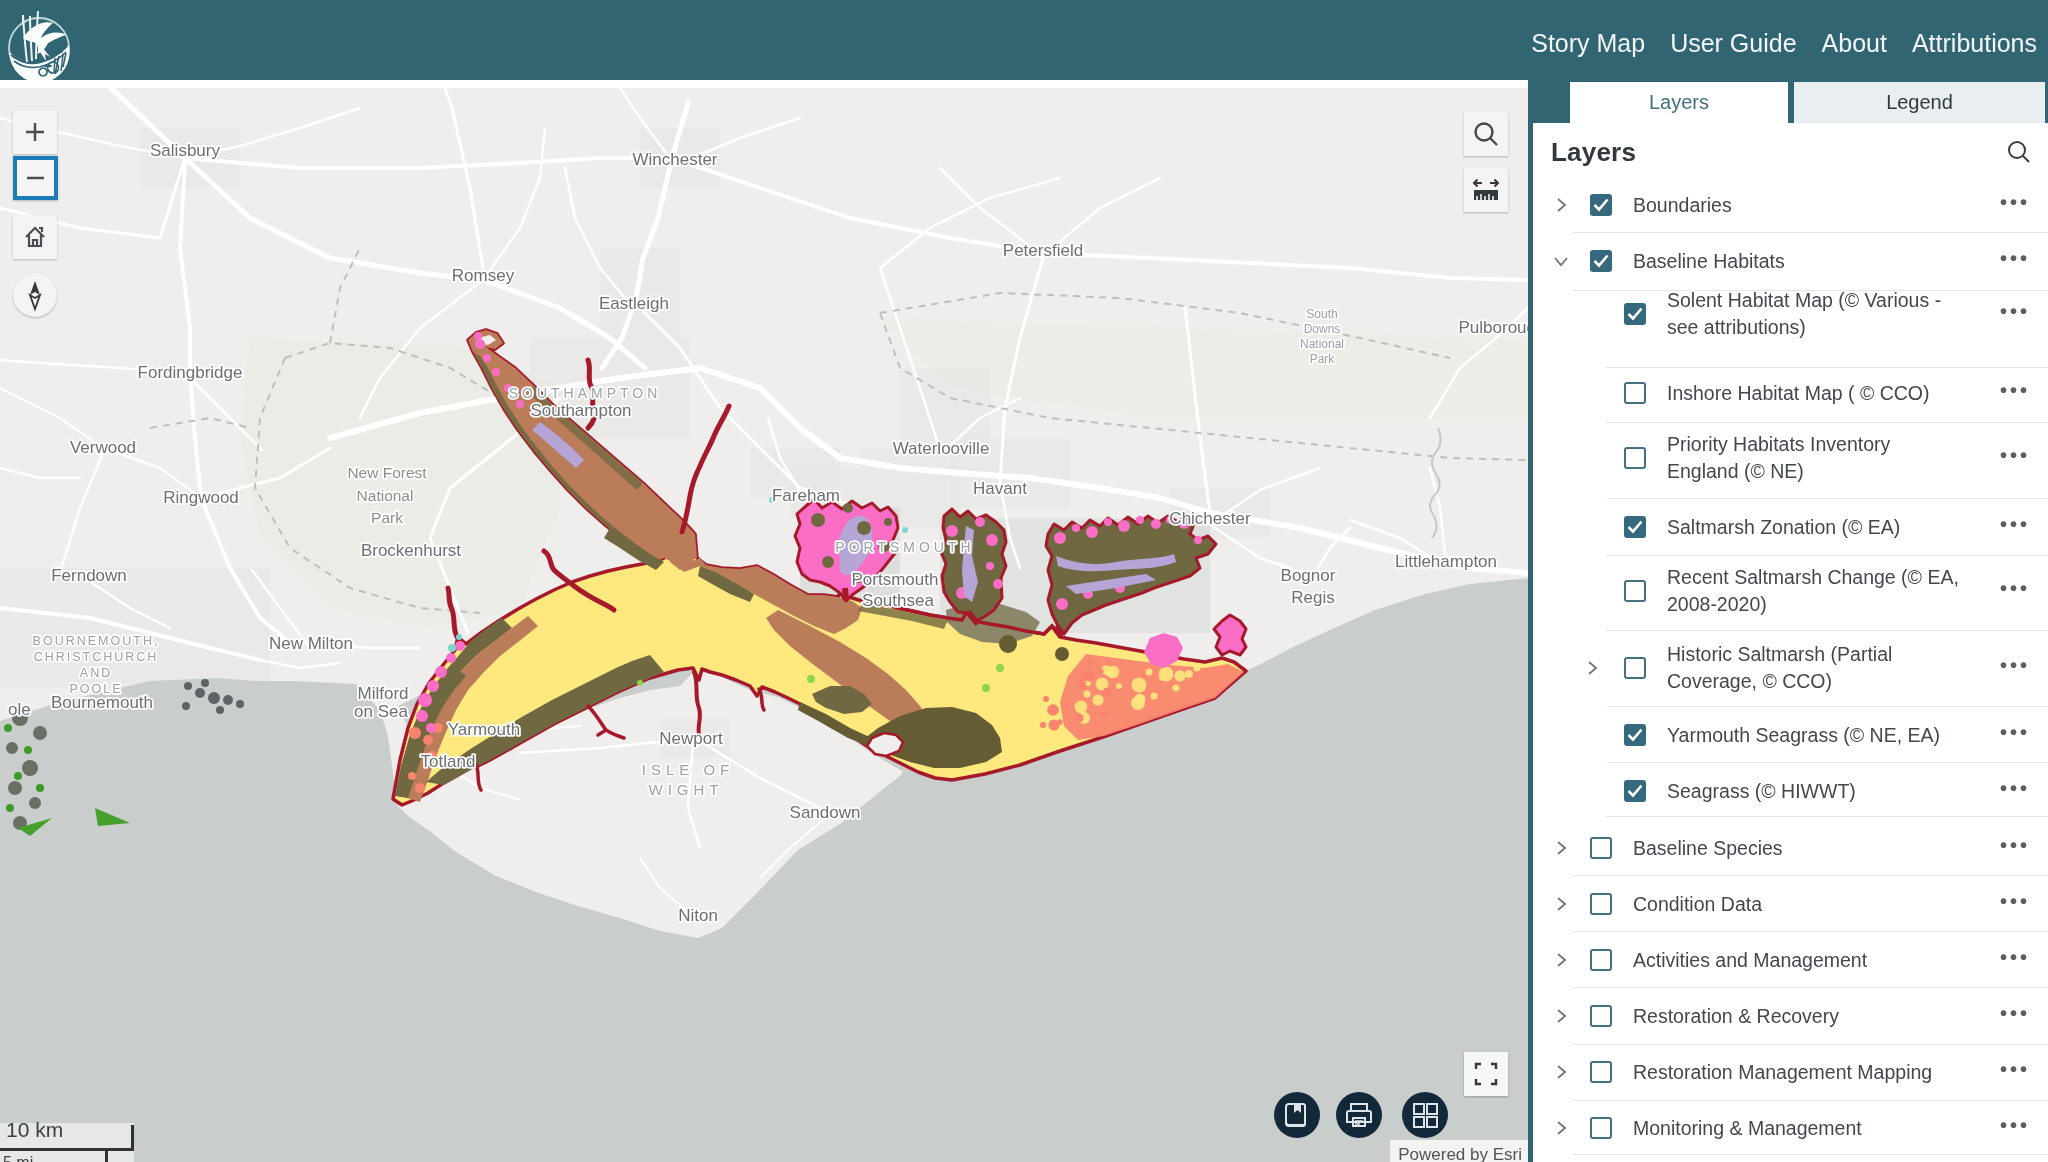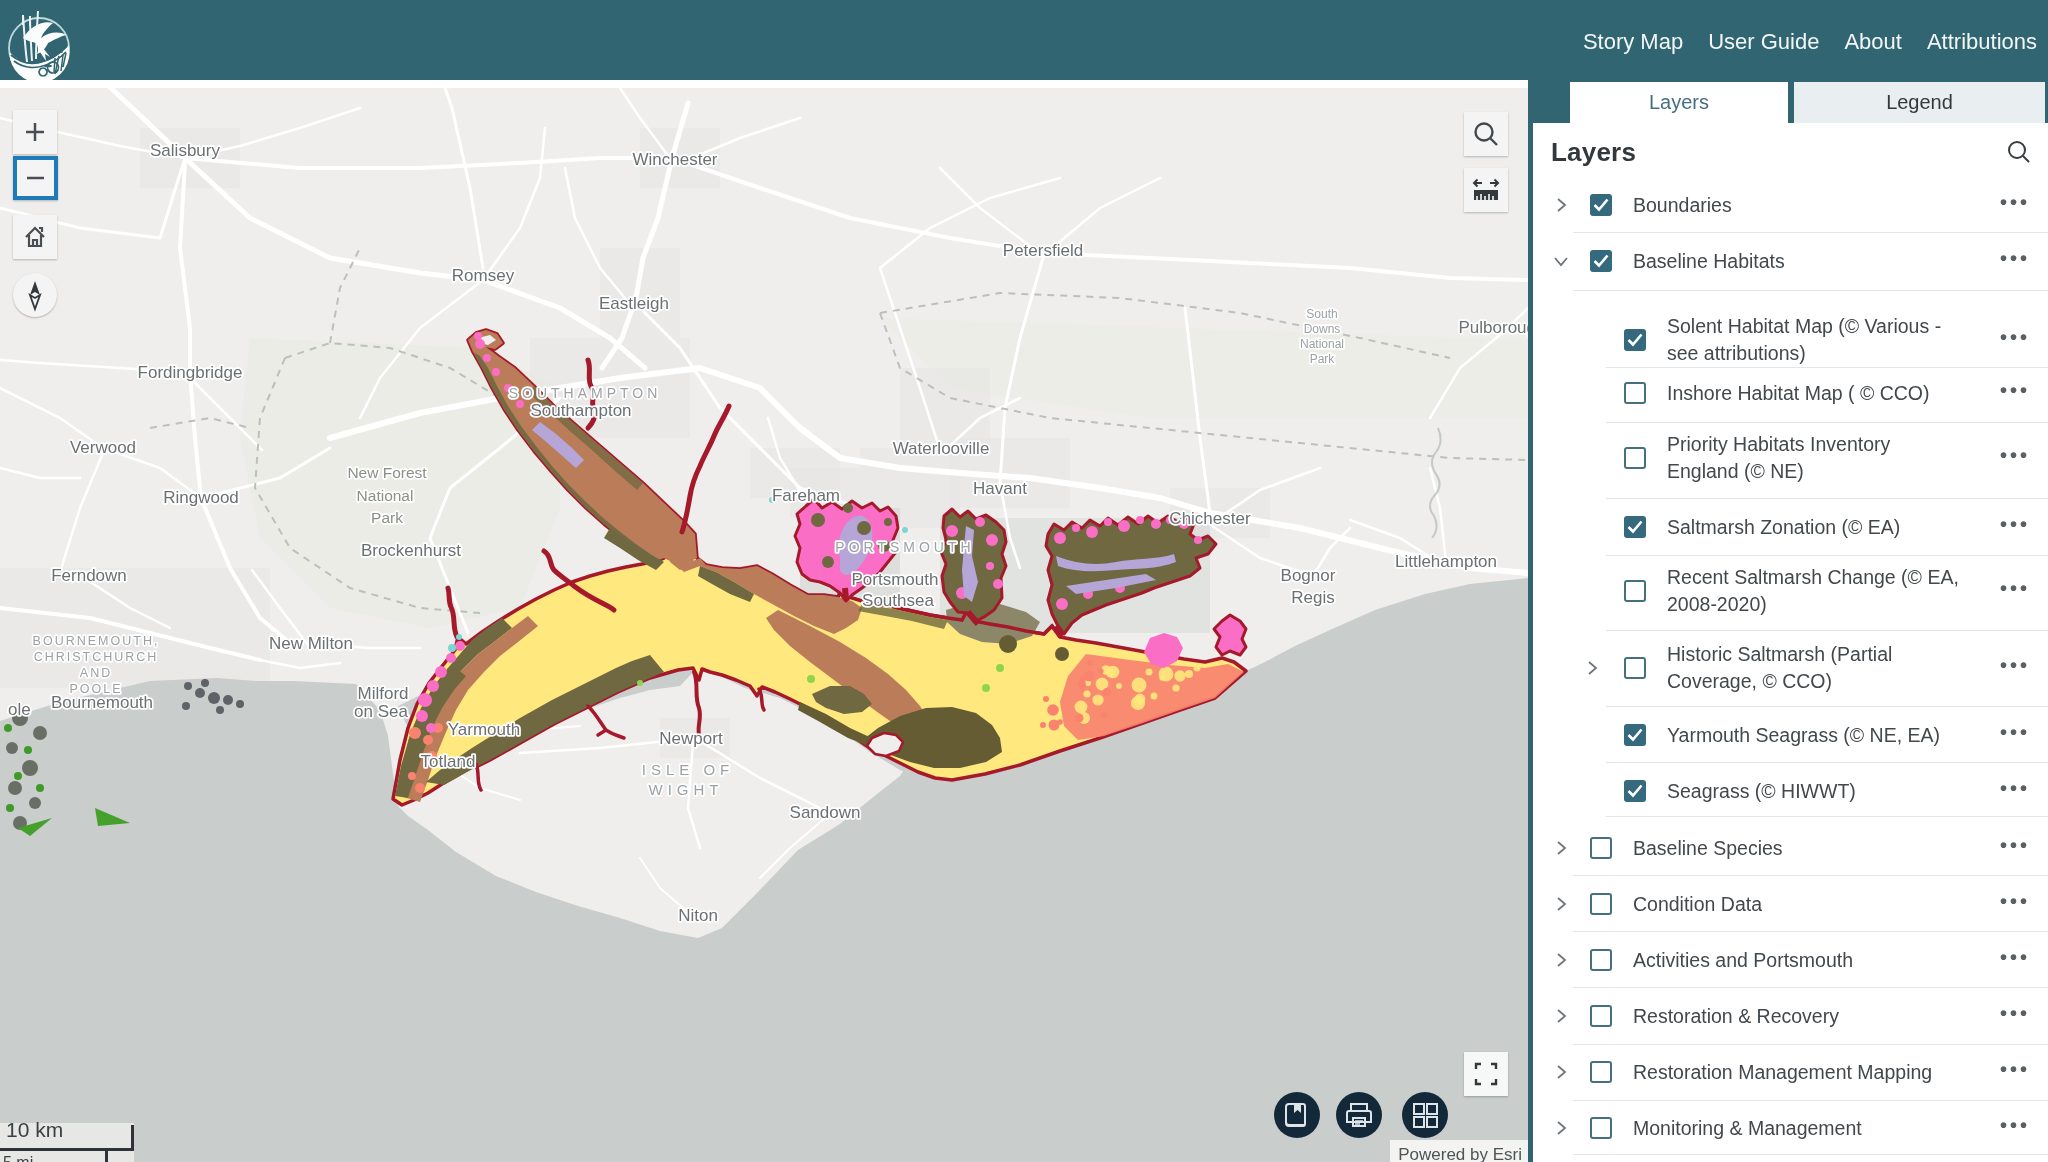--- a/index.html
+++ b/index.html
@@ -2,21 +2,21 @@
 <html><head>
 <meta charset="utf-8">
 <style>
 * { margin:0; padding:0; box-sizing:border-box; }
 html,body { width:2048px; height:1162px; overflow:hidden; font-family:"Liberation Sans", sans-serif; }
 #page { position:relative; width:2048px; height:1162px; background:#ffffff; }
 
 #header { position:absolute; left:0; top:0; width:2048px; height:80px; background:#316572; }
 #header h1 { position:absolute; left:95px; top:23px; font-size:25px; font-weight:bold; color:#fff; letter-spacing:-0.4px; }
 #nav { position:absolute; right:11px; top:29px; }
-#nav span { color:#f2f6f7; font-size:22px; margin-left:25px; }
+#nav span { color:#f2f6f7; font-size:25px; margin-left:25px; }
 #logo { position:absolute; left:3px; top:8px; }
 
 #sidebar { position:absolute; left:1528px; top:80px; width:520px; height:1082px; background:#316572; }
 .tab { position:absolute; top:2px; height:41px; font-size:20px; text-align:center; line-height:41px; }
 #tab1 { left:42px; width:218px; background:#ffffff; color:#44707f; }
 #tab2 { left:266px; width:251px; background:#e9eef0; color:#323a3f; }
 #panel { position:absolute; left:5px; top:43px; width:515px; height:1039px; background:#ffffff; }
 #panel h2 { position:absolute; left:18px; top:14px; font-size:26px; font-weight:bold; color:#32383c; letter-spacing:0.2px; }
 .row { position:absolute; left:0; width:515px; }
 .chev { position:absolute; left:20px; top:0; width:16px; height:16px; }
@@ -432,21 +432,21 @@
               <path d="M2 5 L8 12 L14 5" fill="none" stroke="#6e757a" stroke-width="1.8"></path>
             </svg></span>
       <span class="cb cbon" style="top:2px">
             <svg width="16" height="14" viewBox="0 0 16 14">
               <path d="M1.5 7 L6 11.5 L14.5 1.5" fill="none" stroke="#ffffff" stroke-width="2.6"></path>
             </svg>
           </span>
       <span class="lab" style="top:0px">Baseline Habitats</span>
       <span class="dots" style="top:-1px">•••</span>
       </div>
-      <div class="row" style="top:190px;height:54px">
+      <div class="row" style="top:164px;height:54px">
       <span class="cb cb2 cbon" style="top:16px">
             <svg width="16" height="14" viewBox="0 0 16 14">
               <path d="M1.5 7 L6 11.5 L14.5 1.5" fill="none" stroke="#ffffff" stroke-width="2.6"></path>
             </svg>
           </span>
       <span class="lab lab2" style="top:0px">Solent Habitat Map (© Various -<br>see attributions)</span>
       <span class="dots" style="top:13px">•••</span>
       </div>
       <div class="row" style="top:257px;height:27px">
       <span class="cb cb2 cboff" style="top:2px"></span>
@@ -512,21 +512,21 @@
             </svg></span>
       <span class="cb cboff" style="top:2px"></span>
       <span class="lab" style="top:0px">Condition Data</span>
       <span class="dots" style="top:-1px">•••</span>
       </div>
       <div class="row" style="top:824px;height:27px">
       <span class="chev" style="top:5px"><svg width="16" height="16" viewBox="0 0 16 16">
               <path d="M5 2 L12 8 L5 14" fill="none" stroke="#6e757a" stroke-width="1.8"></path>
             </svg></span>
       <span class="cb cboff" style="top:2px"></span>
-      <span class="lab" style="top:0px">Activities and Portsmouth</span>
+      <span class="lab" style="top:0px">Activities and Management</span>
       <span class="dots" style="top:-1px">•••</span>
       </div>
       <div class="row" style="top:880px;height:27px">
       <span class="chev" style="top:5px"><svg width="16" height="16" viewBox="0 0 16 16">
               <path d="M5 2 L12 8 L5 14" fill="none" stroke="#6e757a" stroke-width="1.8"></path>
             </svg></span>
       <span class="cb cboff" style="top:2px"></span>
       <span class="lab" style="top:0px">Restoration &amp; Recovery</span>
       <span class="dots" style="top:-1px">•••</span>
       </div>

